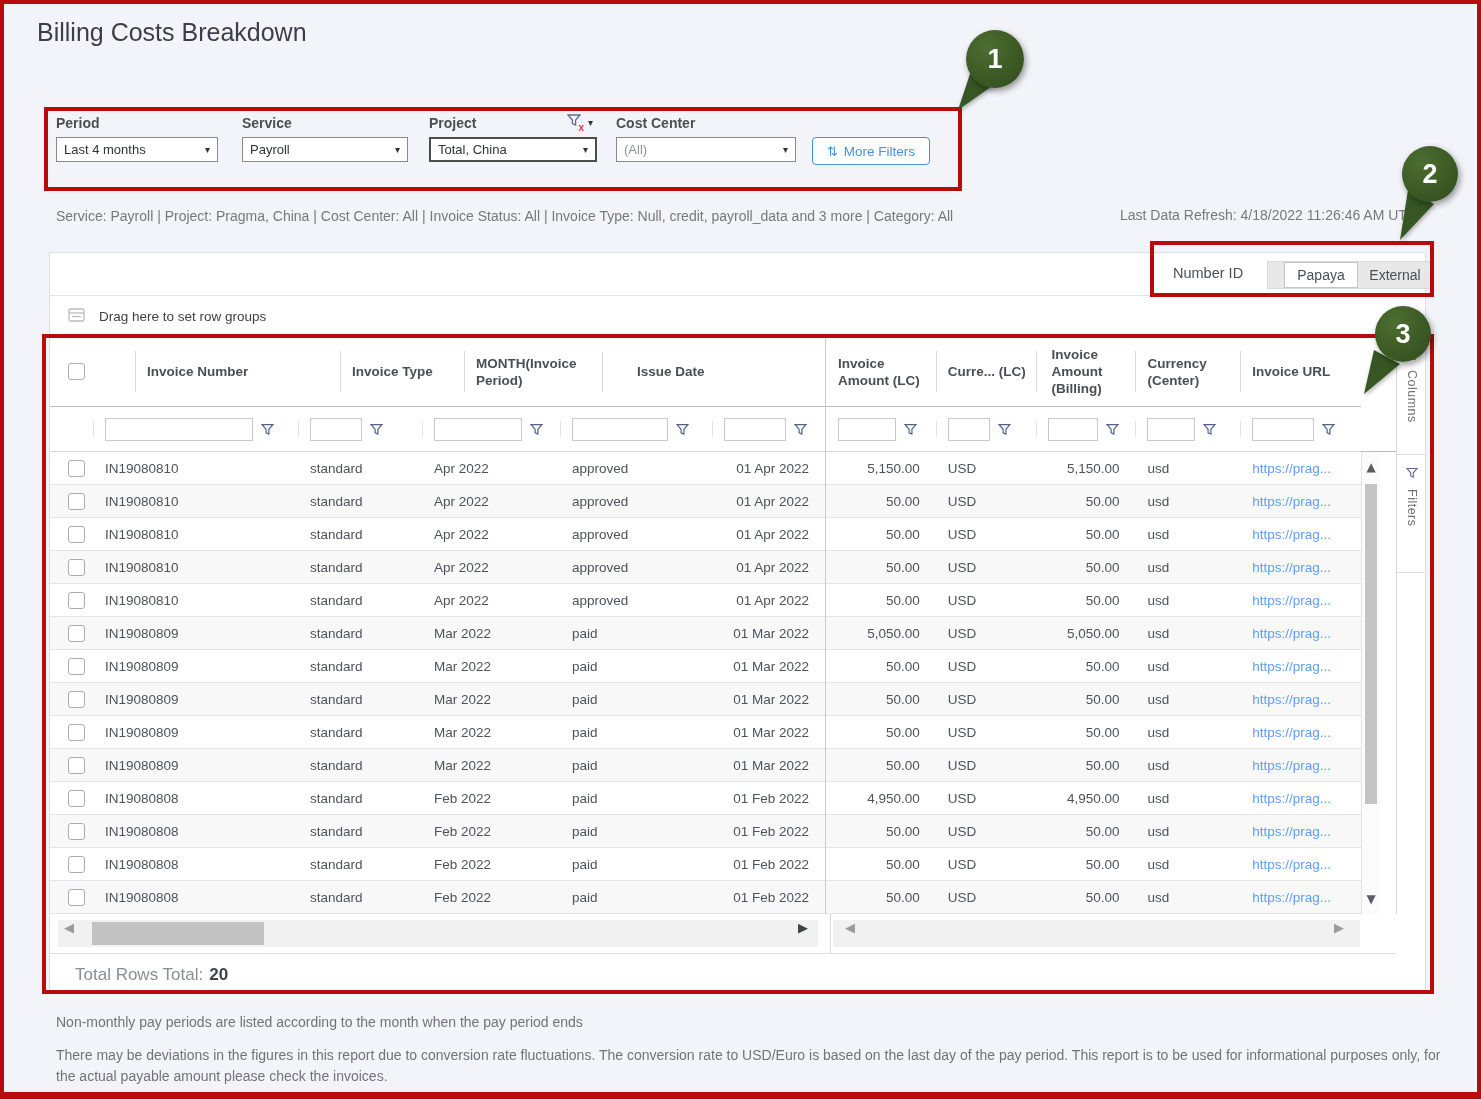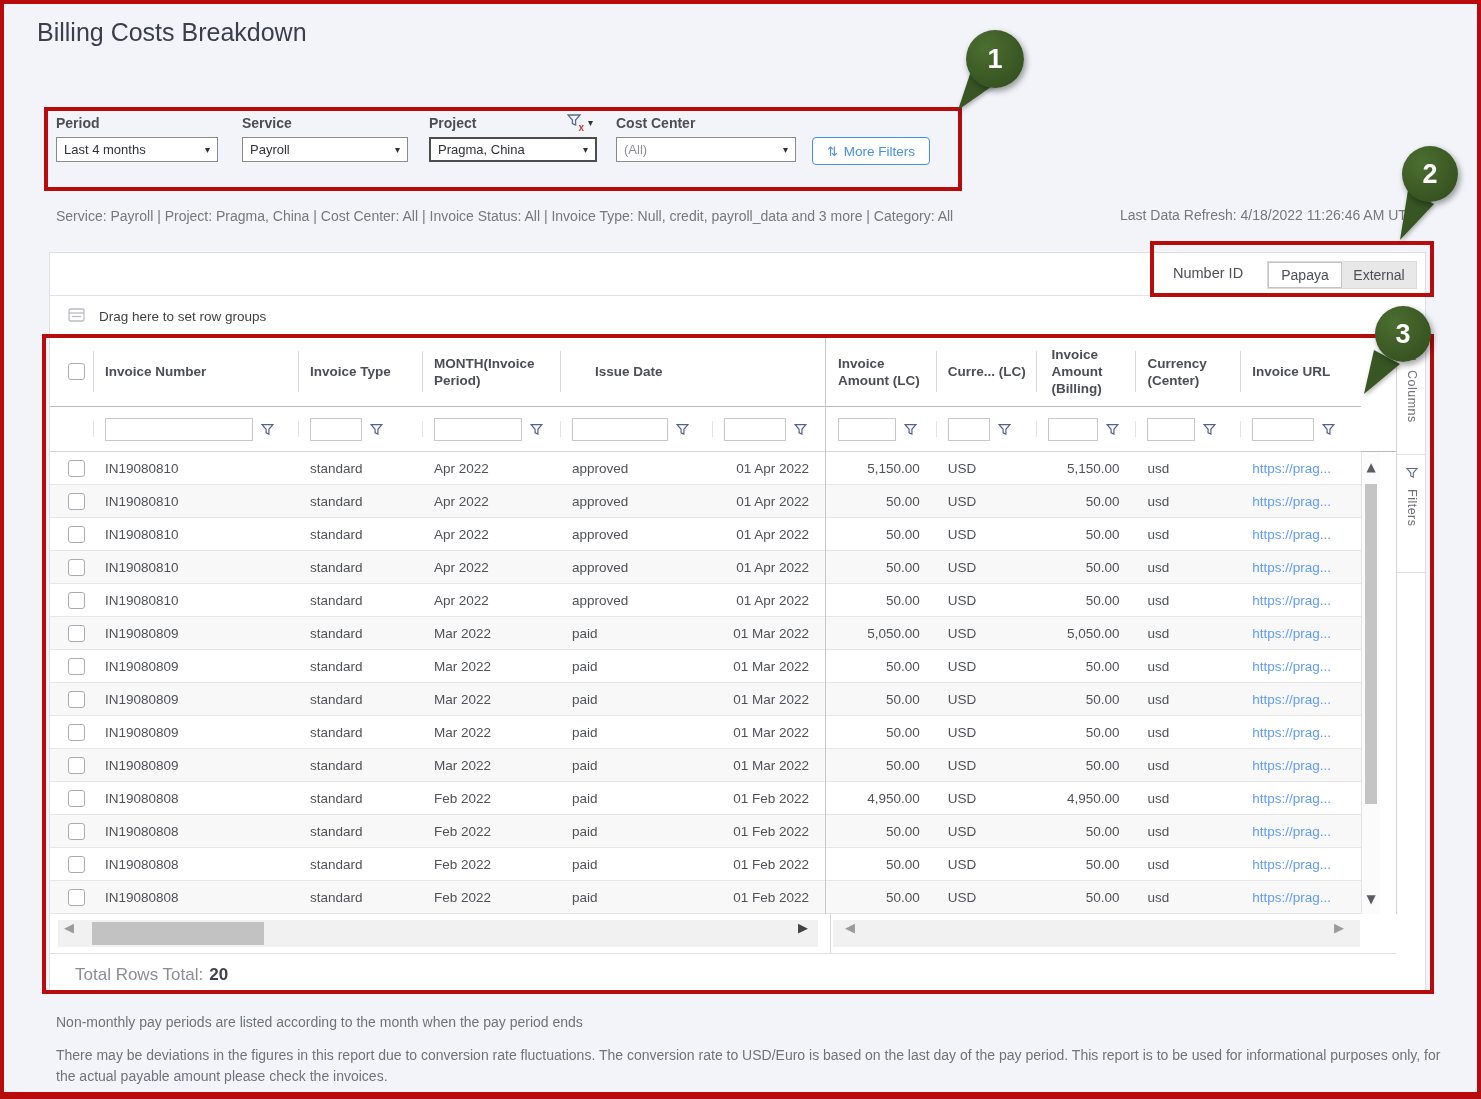--- a/index.html
+++ b/index.html
@@ -44,21 +44,21 @@
   .panel { position:absolute; left:45px; top:248px; width:1377px; height:742px; background:#fff;
            border:1px solid #dcdfe6; }
 
   
   .worker-row { position:absolute; left:0; top:0; width:100%; height:42px; }
   .worker-label { position:absolute; left:1123px; top:12px; font-size:14.5px; color:#4b4e54; }
   .toggle { position:absolute; left:1217px; top:8px; display:flex; background:#e8e8e8;
             border:1px solid #dadada; cursor:pointer; }
   .tseg { width:74px; height:26px; display:flex; align-items:center; justify-content:center;
           font-size:14px; color:#4b4e54; }
-  .tseg.sel { background:#fff; border:1px solid #c4c4c4; }
+  .tseg.sel { background:#fff; border:1px solid #c4c4c4;margin-left:16px; }
 
   
   .dropzone { position:absolute; left:0; top:42px; width:1346px; height:42px; border-top:1px solid #e3e3e3;
               display:flex; align-items:center; padding-left:18px; gap:14px; color:#404040; font-size:13.5px; }
 
   
   .pane { position:absolute; top:84px; overflow:hidden; }
   .pane.left  { left:0; width:775px; }
   .pane.right { left:775px; width:536px; border-left:1px solid #c9c9c9; }
   .hdr-row { display:flex; height:70px; border-bottom:1px solid #b9bcc2; }
@@ -162,21 +162,21 @@
     <div class="hicons">
       <span style="position:relative">
         <svg width="14" height="14" viewBox="0 0 14 14">
             <path d="M1 2h12L8.6 7v5L5.4 10.5V7z" fill="none" stroke="#5c6b8f" stroke-width="1.3"></path>
           </svg>
         <span style="position:absolute;right:-3px;bottom:-2px;color:#d23b3b;font-size:10px;font-weight:bold">x</span>
       </span>
       <span class="caret">▾</span>
     </div>
     <div class="fselect strong">
-      <span>Pragma, China</span>
+      <span>Total, China</span>
       <span class="caret">▾</span>
     </div>
   </div>
   <div class="fgroup" style="left:612px;width:180px">
     <div class="flabel">Cost Center</div>
     <div class="fselect">
       <span style="color:#8d9096">(All)</span>
       <span class="caret">▾</span>
     </div>
   </div>
@@ -207,21 +207,21 @@
           </svg>
       </span>
       <span>Drag here to set row groups</span>
     </div>
 
     <div class="pane left">
       <div class="hdr-row" id="lhdr">
           <div class="hcell" style="width: 43px;">
             <span class="cbx"></span>
           </div>
-          <div class="hcell" style="width: 205px;">
+          <div class="hcell" style="width: 205px; margin-left: 42px;">
             <span class="hlab">Invoice Number</span>
           </div>
           <div class="hcell" style="width: 124px;">
             <span class="hlab">Invoice Type</span>
           </div>
           <div class="hcell" style="width: 138px;">
             <span class="hlab">MONTH(Invoice Period)</span>
           </div>
           <div class="hcell" style="width: 113px; padding-left: 35px;">
             <span class="hlab">Issue Date</span>

